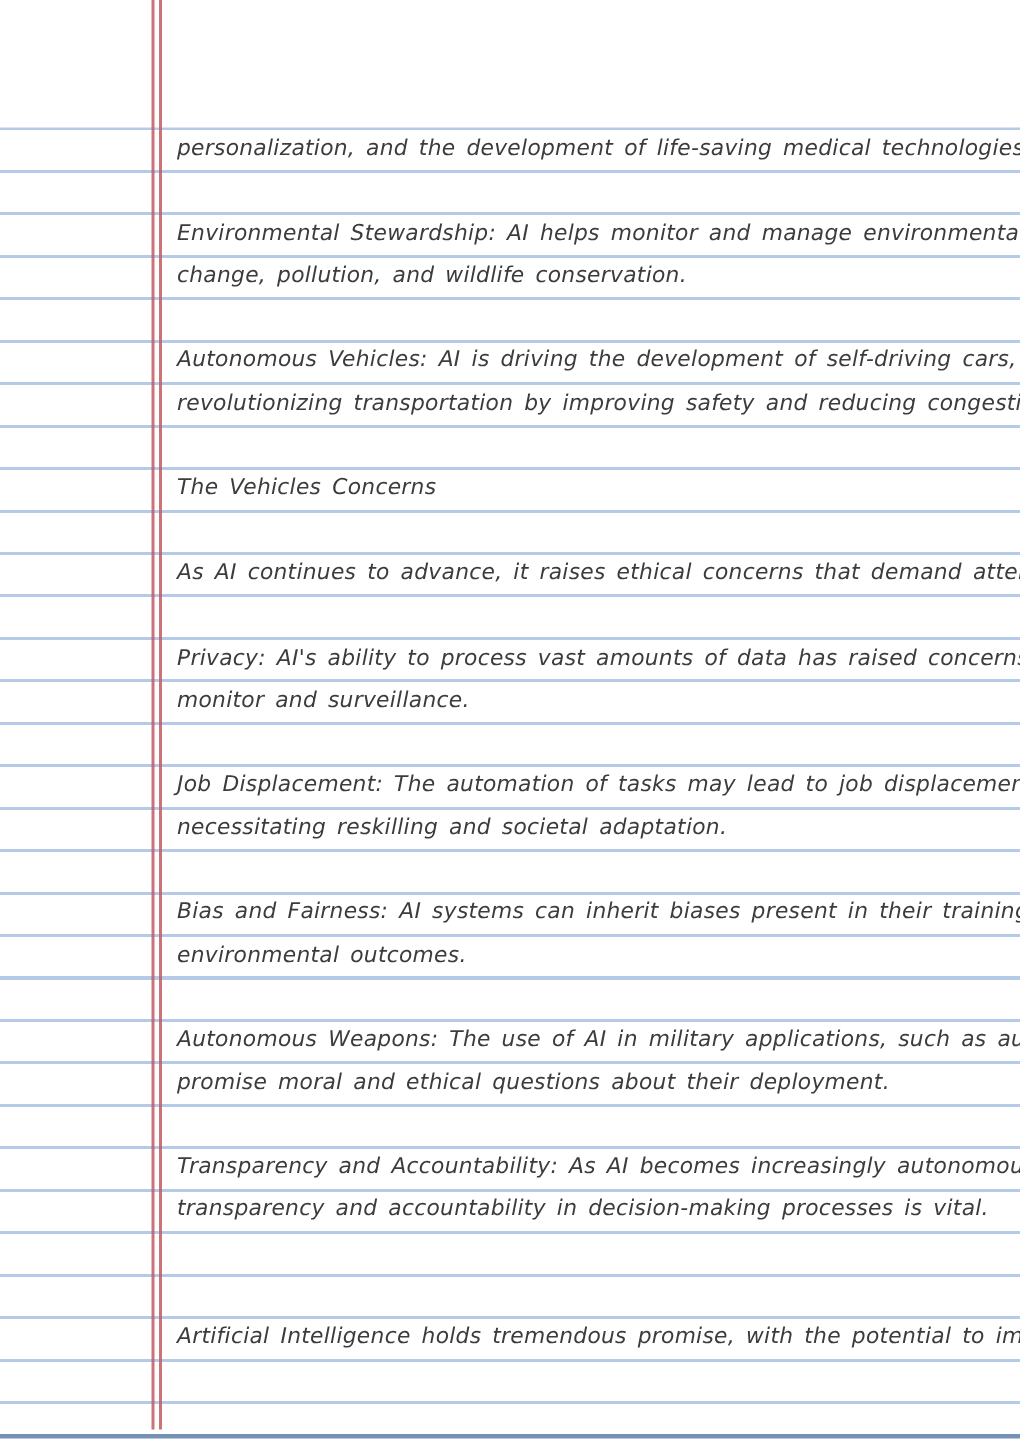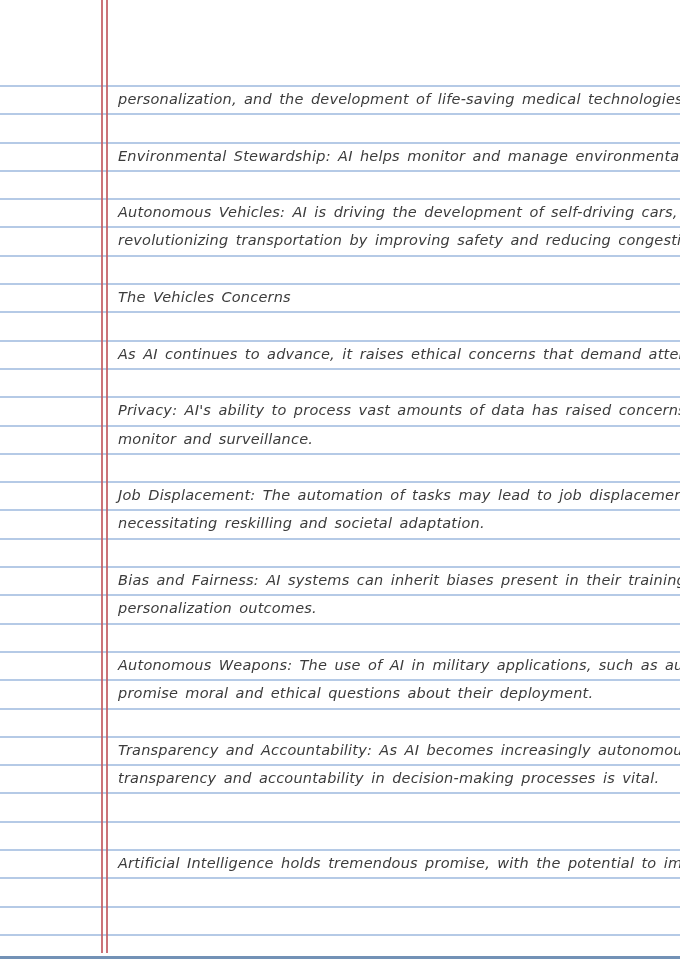--- a/index.html
+++ b/index.html
@@ -76,36 +76,37 @@
 
 <div class="paper">
   <div class="ruled-lines"></div>
   <div class="margin-line outer"></div>
   <div class="margin-line inner"></div>
   <div class="footer-line"></div>
   <div class="text-block">
       <div class="text-line">personalization, and the development of life-saving medical technologies.</div>
       <div class="text-line"></div>
       <div class="text-line">Environmental Stewardship: AI helps monitor and manage environmental issues like climate</div>
+      <div class="text-line">change, pollution, and wildlife conservation.</div>
       <div class="text-line"></div>
       <div class="text-line">Autonomous Vehicles: AI is driving the development of self-driving cars, potentially</div>
       <div class="text-line">revolutionizing transportation by improving safety and reducing congestion.</div>
       <div class="text-line"></div>
       <div class="text-line">The Vehicles Concerns</div>
       <div class="text-line"></div>
       <div class="text-line">As AI continues to advance, it raises ethical concerns that demand attention:</div>
       <div class="text-line"></div>
       <div class="text-line">Privacy: AI's ability to process vast amounts of data has raised concerns about privacy</div>
       <div class="text-line">monitor and surveillance.</div>
       <div class="text-line"></div>
       <div class="text-line">Job Displacement: The automation of tasks may lead to job displacement for some,</div>
       <div class="text-line">necessitating reskilling and societal adaptation.</div>
       <div class="text-line"></div>
       <div class="text-line">Bias and Fairness: AI systems can inherit biases present in their training data, leading to</div>
-      <div class="text-line">personalization outcomes.</div>
+      <div class="text-line">environmental outcomes.</div>
       <div class="text-line"></div>
       <div class="text-line">Autonomous Weapons: The use of AI in military applications, such as autonomous weapons,</div>
       <div class="text-line">promise moral and ethical questions about their deployment.</div>
       <div class="text-line"></div>
       <div class="text-line">Transparency and Accountability: As AI becomes increasingly autonomous, ensuring</div>
       <div class="text-line">transparency and accountability in decision-making processes is vital.</div>
       <div class="text-line"></div>
       <div class="text-line"></div>
       <div class="text-line">Artificial Intelligence holds tremendous promise, with the potential to improve our lives in</div>
       <div class="text-line"></div>

